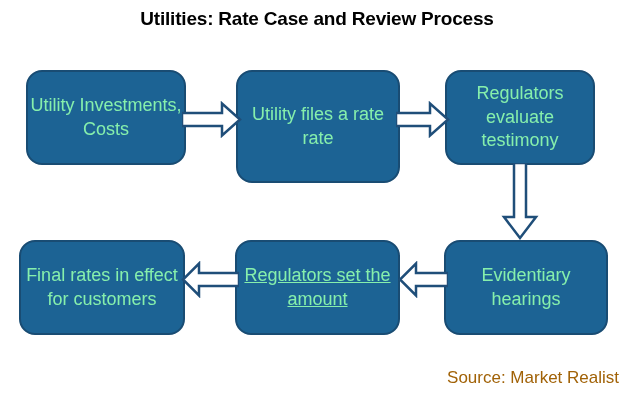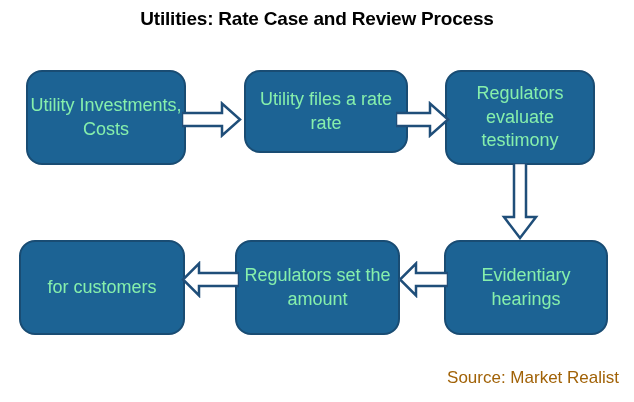--- a/index.html
+++ b/index.html
@@ -36,24 +36,24 @@
     font-size: 18px;
     line-height: 1.3;
     display: flex;
     flex-direction: column;
     align-items: center;
     justify-content: center;
     text-align: center;
   }
   .flow-box span { display: block; }
   #box1 { left: 26px;  top: 70px;  width: 160px; height: 95px; }
-  #box2 { left: 236px; top: 70px;  width: 164px; height: 83px; margin-left: 8px; }
+  #box2 { left: 236px; top: 70px;  width: 164px; height: 113px; }
   #box3 { left: 445px; top: 70px;  width: 150px; height: 95px; }
   #box4 { left: 444px; top: 240px; width: 164px; height: 95px; }
-  #box5 { left: 235px; top: 240px; width: 165px; height: 95px; }
+  #box5 { left: 235px; top: 240px; width: 165px; height: 95px; text-decoration: underline; }
   #box6 { left: 19px;  top: 240px; width: 166px; height: 95px; }
   .arrow { position: absolute; }
   #arrow1 { left: 182px; top: 101px; }
   #arrow2 { left: 396px; top: 101px; }
   #arrow3 { left: 501px; top: 163px; }
   #arrow4 { left: 398px; top: 261px; }
   #arrow5 { left: 181px; top: 261px; }
   .footer-logo {
     position: absolute;
     left: 18px;
@@ -101,20 +101,21 @@
   </div>
 
   <div class="flow-box" id="box4">
     <span>Evidentiary hearings</span>
   </div>
   <div class="flow-box" id="box5">
     <span>Regulators set the</span>
     <span>amount</span>
   </div>
   <div class="flow-box" id="box6">
+    <span>Final rates in effect</span>
     <span>for customers</span>
   </div>
 
   <svg class="arrow" id="arrow1" width="60" height="37" viewBox="0 0 60 37">
     <polygon points="0,12 40,12 40,2.5 58,18.5 40,34.5 40,25 0,25" fill="#ffffff" stroke="#1F4E79" stroke-width="2.5" stroke-linejoin="miter"></polygon>
   </svg>
   <svg class="arrow" id="arrow2" width="54" height="37" viewBox="0 0 54 37">
     <polygon points="0,12 34,12 34,2.5 52,18.5 34,34.5 34,25 0,25" fill="#ffffff" stroke="#1F4E79" stroke-width="2.5" stroke-linejoin="miter"></polygon>
   </svg>
   <svg class="arrow" id="arrow3" width="38" height="77" viewBox="0 0 38 77">

